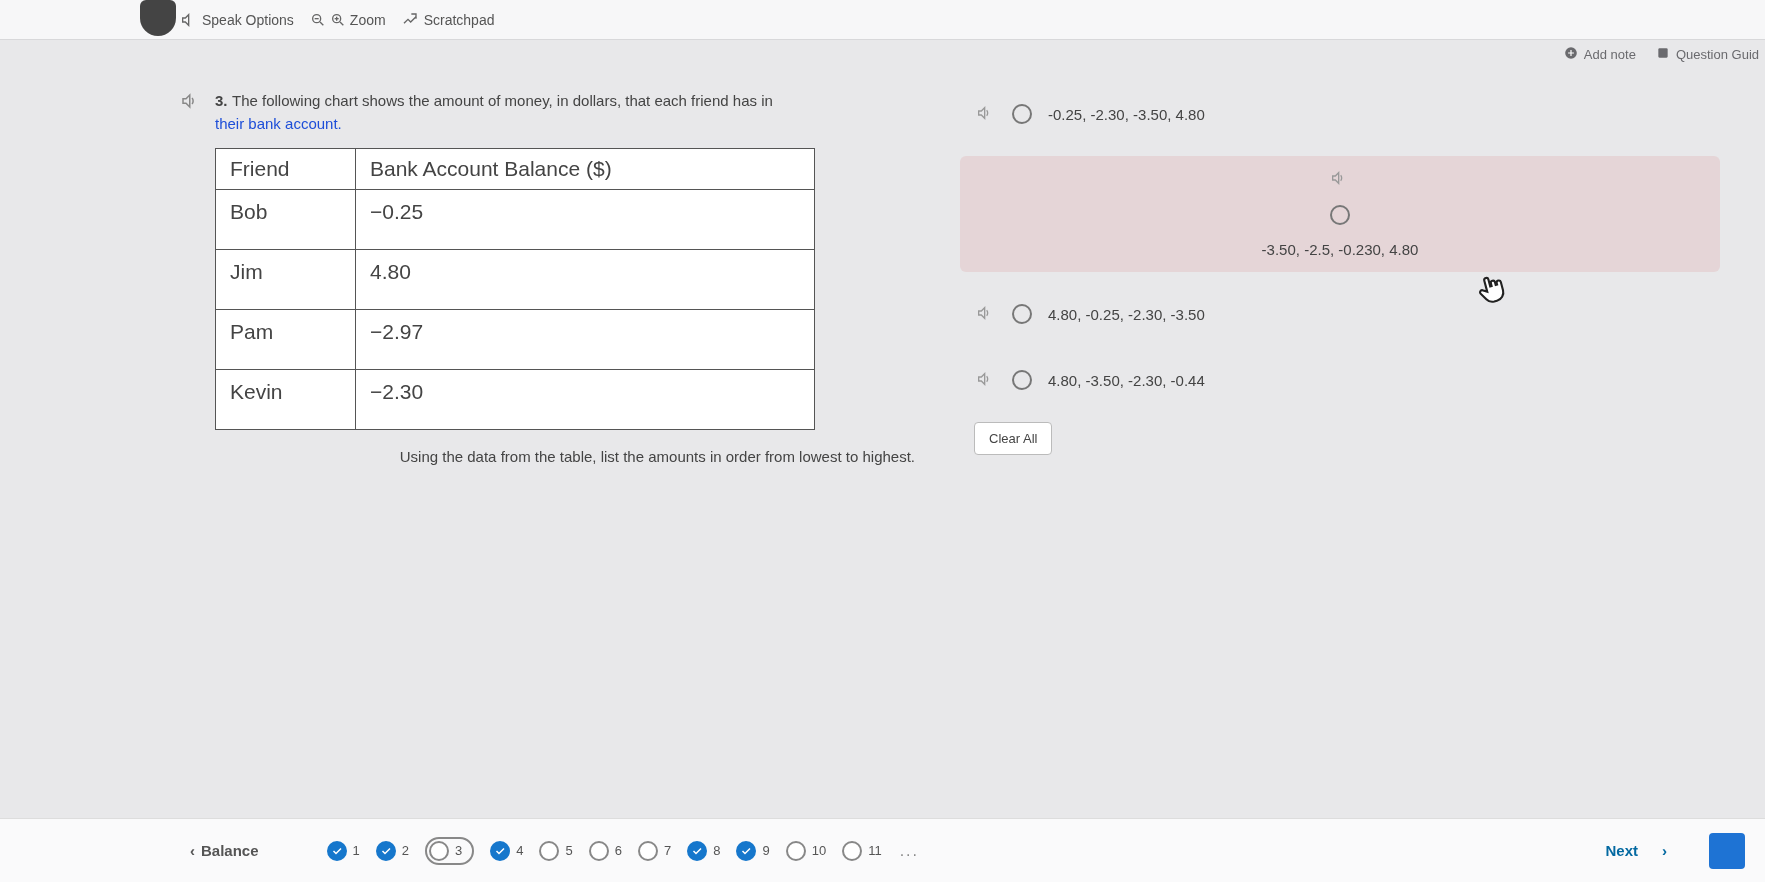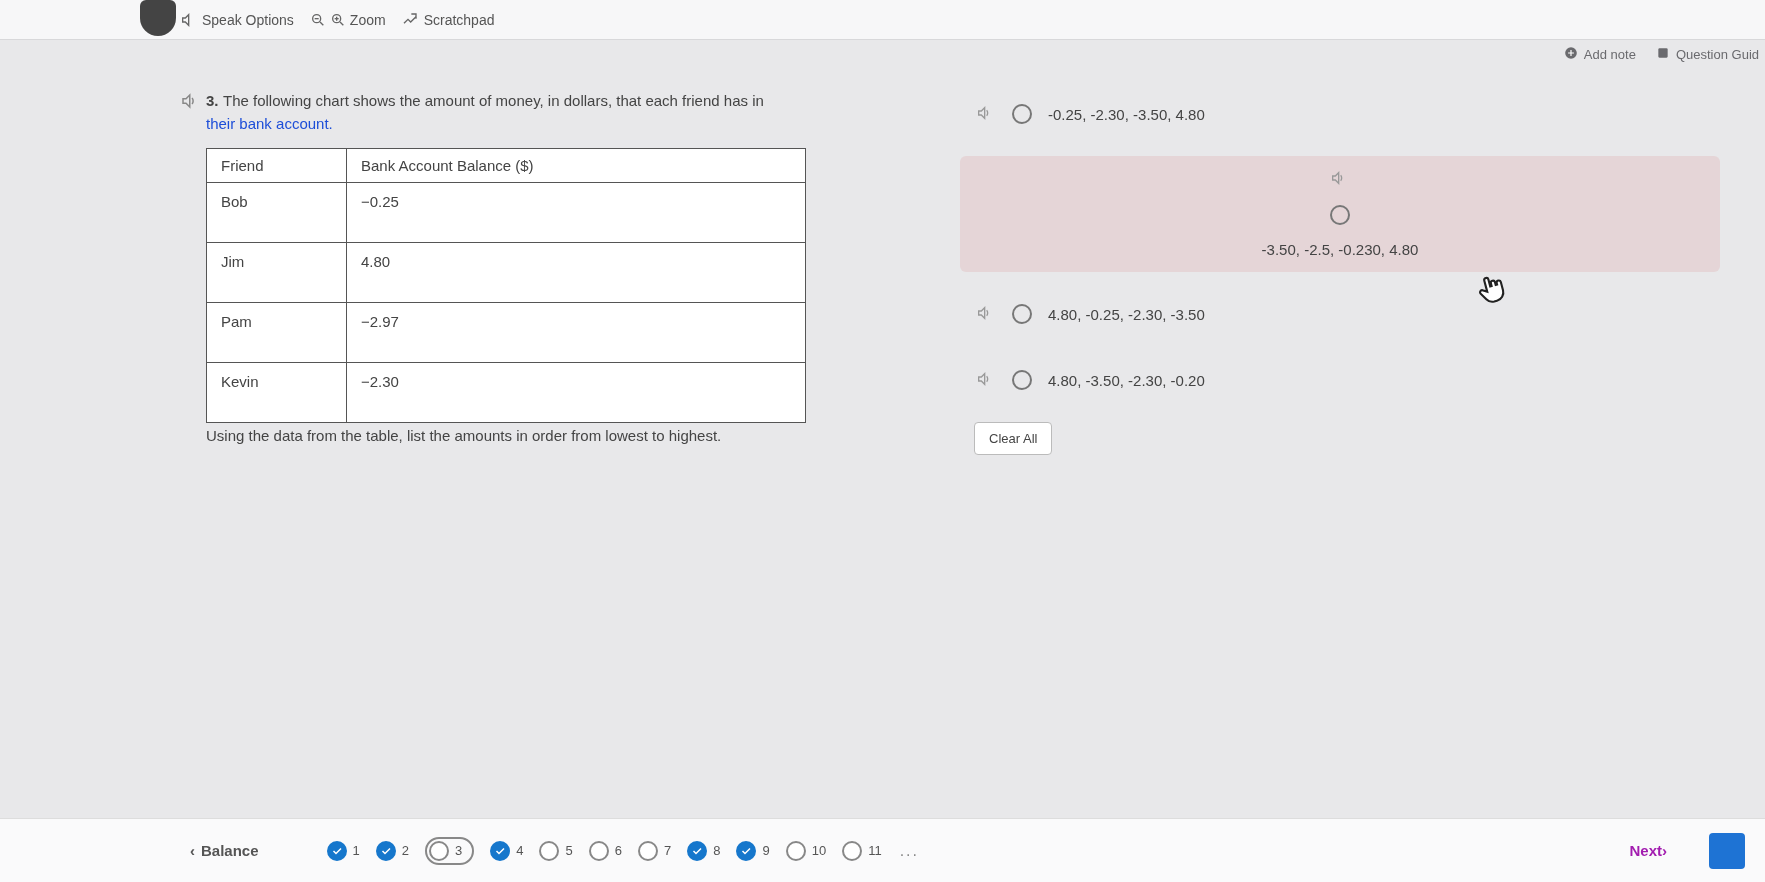--- a/index.html
+++ b/index.html
@@ -43,45 +43,45 @@
       align-items: center;
     }
     .subhdr .sub-item { display:flex; align-items:center; gap:6px; cursor:pointer; }
     .content {
       position: absolute;
       top: 90px;
       left: 180px;
       right: 10px;
       bottom: 70px;
     }
-    .qrow { display:flex; gap: 4px; align-items:flex-start; }
+    .qrow { display:flex; gap: 13px; align-items:flex-start; }
     .q-speaker { width: 22px; color:#888; font-size:16px; padding-top:2px; }
     .q-body { flex: 0 0 700px; }
     .q-num { font-weight:bold; display:inline; color:#444; font-size:15px; }
     .q-text { display:inline; color:#444; font-size:15px; line-height:1.5; }
     .q-sub { color:#1d4ed8; font-size:15px; margin-top:2px; }
     table.data {
       margin-top: 16px;
       border-collapse: collapse;
       width: 600px;
       background: #fff;
     }
     table.data td, table.data th {
       border: 1px solid #555;
       padding: 10px 14px;
       text-align: left;
-      font-size: 15px;
+      font-size: 21px;
       color: #444;
       font-weight: normal;
       vertical-align: top;
       height: 60px;
     }
     table.data th { height: auto; padding: 8px 14px; }
     table.data td:first-child, table.data th:first-child { width: 140px; }
-    .q-footer { margin-top: 4px; font-size: 15px; color:#444; }
+    .q-footer { margin-top: 18px; font-size: 15px; color:#444;text-align:right; }
     .answers {
       position: absolute;
       left: 960px;
       top: 90px;
       width: 760px;
     }
     .ans {
       display:flex;
       align-items:center;
       gap: 16px;
@@ -146,22 +146,22 @@
       display:inline-flex; align-items:center; justify-content:center;
       border:2px solid #888;
       background:#fff;
     }
     .qn.done .dot { background:#1677cc; border-color:#1677cc; color:#fff; }
     .qn.current { border:2px solid #888; border-radius: 14px; padding:2px 10px 2px 2px; }
     .qn.done .dot svg { width:12px; height:12px; }
     .ellipsis { color:#888; letter-spacing:2px; font-size:16px; }
     .next-btn {
       margin-left:auto;
-      display:flex; align-items:center; gap:0;
-      font-size:15px; color:#a21caf; font-weight:bold;
+      display:flex; align-items:center; gap:24px;
+      font-size:15px; color:#0369a1; font-weight:bold;
       cursor:pointer; padding:6px 10px;
     }
     .blue-square {
       width:36px; height:36px; background:#1e73d4; border-radius:4px;
       margin-left:14px;
     }
   </style>
 </head>
 <body>
 
@@ -300,21 +300,21 @@
     <span>4.80, -0.25, -2.30, -3.50</span>
   </div>
   <div class="ans">
     <span class="spk">
       <svg viewBox="0 0 24 24" width="16" height="16" fill="none" stroke="#999" stroke-width="2">
           <path d="M4 9v6h4l5 5V4L8 9H4z"></path>
           <path d="M16 8c2 2 2 6 0 8"></path>
         </svg>
     </span>
     <span class="radio"></span>
-    <span>4.80, -3.50, -2.30, -0.20</span>
+    <span>4.80, -3.50, -2.30, -0.44</span>
   </div>
   <button class="clear-all">Clear All</button>
 </div>
 
 <div class="cursor-hand">
   <svg viewBox="0 0 24 24" width="34" height="34" fill="#fff" stroke="#222" stroke-width="1.5">
     <path d="M9 11V5a1.5 1.5 0 013 0v5h1V8a1.5 1.5 0 013 0v2h1v-1a1.5 1.5 0 013 0v6a6 6 0 01-6 6h-2a6 6 0 01-5-3l-3-5a1.5 1.5 0 012.5-1.5L9 13z"></path>
   </svg>
 </div>
 

